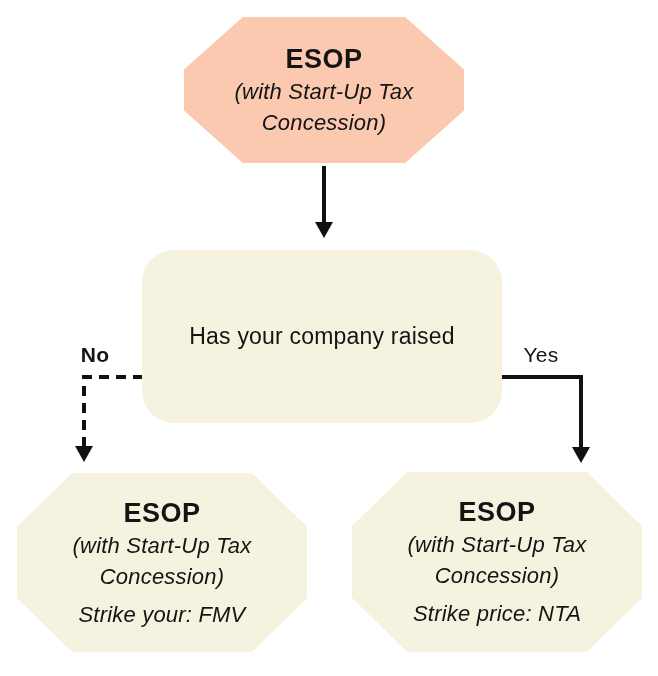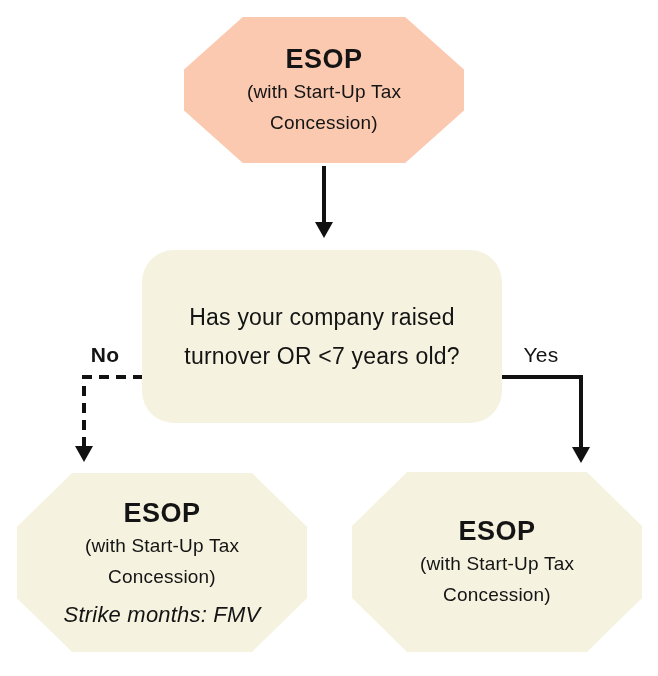--- a/index.html
+++ b/index.html
@@ -44,23 +44,24 @@
   .left-node  { left: 17px;  top: 473px; width: 290px; height: 179px; }
   .right-node { left: 352px; top: 472px; width: 290px; height: 180px; }
 
   .node-title {
     font-size: 27px;
     font-weight: 700;
     line-height: 34px;
     letter-spacing: 0.5px;
   }
   .node-subtitle {
-    font-size: 19px;
+    font-size: 22px;
     line-height: 31px;
     letter-spacing: 0.2px;
+    font-style: italic;
   }
   .node-strike {
     font-size: 22px;
     font-style: italic;
     line-height: 30px;
     margin-top: 8px;
     letter-spacing: 0.2px;
   }
 
   
@@ -83,21 +84,21 @@
   }
 
   
   .edge-label {
     position: absolute;
     width: 60px;
     text-align: center;
     font-size: 21px;
     letter-spacing: 0.3px;
   }
-  .edge-label--no  { left: 75px;  top: 343px; font-weight: 700; }
+  .edge-label--no  { left: 65px;  top: 343px; font-weight: 700; }
   .edge-label--yes { left: 511px; top: 343px; font-weight: 400; }
 
   
   .connectors {
     position: absolute;
     left: 0; top: 0;
     width: 658px; height: 676px;
     pointer-events: none;
   }
   .connectors .stroke {
@@ -126,32 +127,32 @@
   </svg>
 
   <div class="octagon top-node">
     <div class="node-title">ESOP</div>
     <div class="node-subtitle">(with Start-Up Tax</div>
     <div class="node-subtitle">Concession)</div>
   </div>
 
   <div class="question">
     <div class="question-line">Has your company raised</div>
-    <div class="question-line">turnover OR &lt;7 years old?</div>
   </div>
 
   <div class="edge-label edge-label--no">No</div>
   <div class="edge-label edge-label--yes">Yes</div>
 
   <div class="octagon result-node left-node">
     <div class="node-title">ESOP</div>
     <div class="node-subtitle">(with Start-Up Tax</div>
     <div class="node-subtitle">Concession)</div>
-    <div class="node-strike">Strike months: FMV</div>
+    <div class="node-strike">Strike your: FMV</div>
   </div>
 
   <div class="octagon result-node right-node">
     <div class="node-title">ESOP</div>
     <div class="node-subtitle">(with Start-Up Tax</div>
     <div class="node-subtitle">Concession)</div>
+    <div class="node-strike">Strike price: NTA</div>
   </div>
 
 </div>
 
 </body></html>

